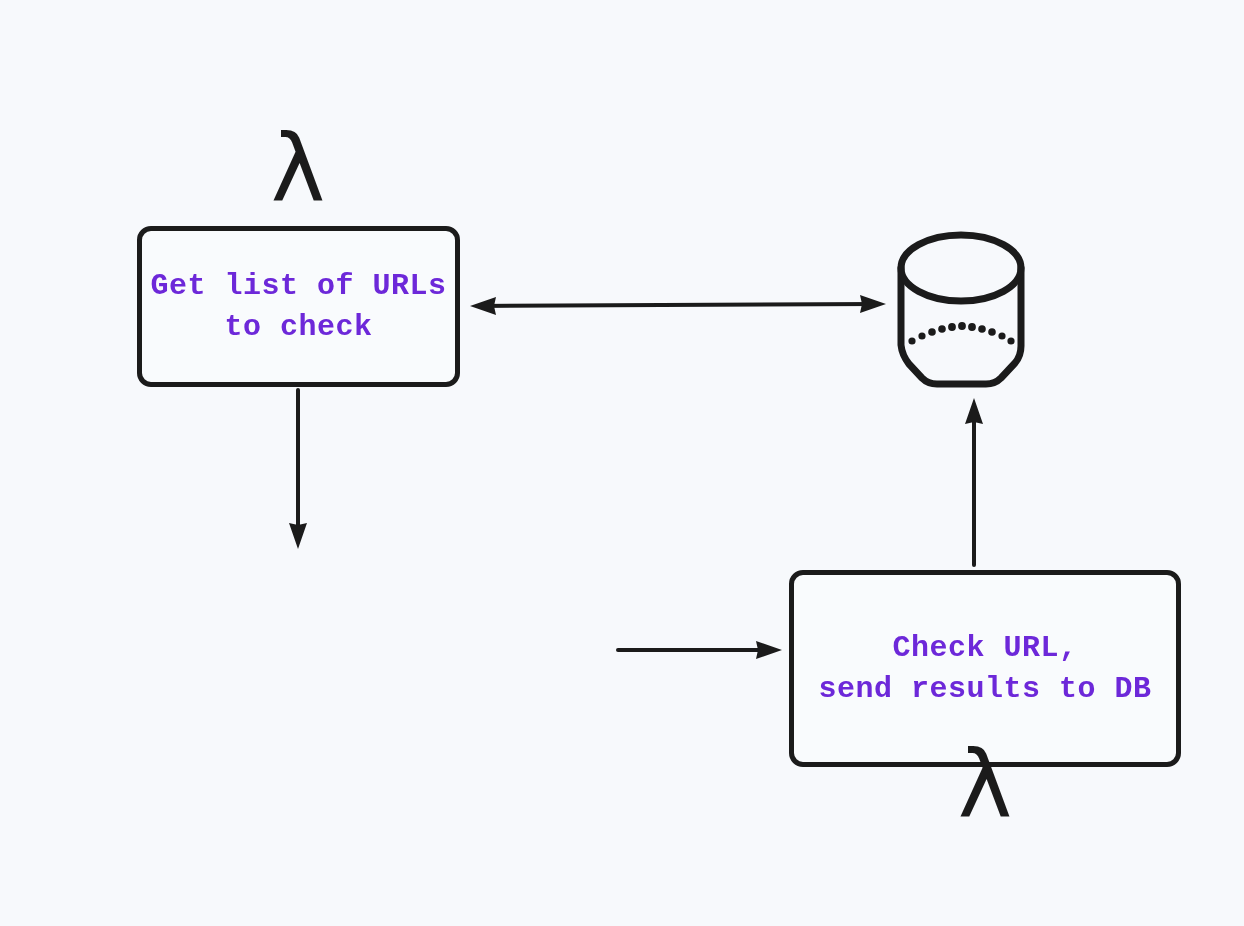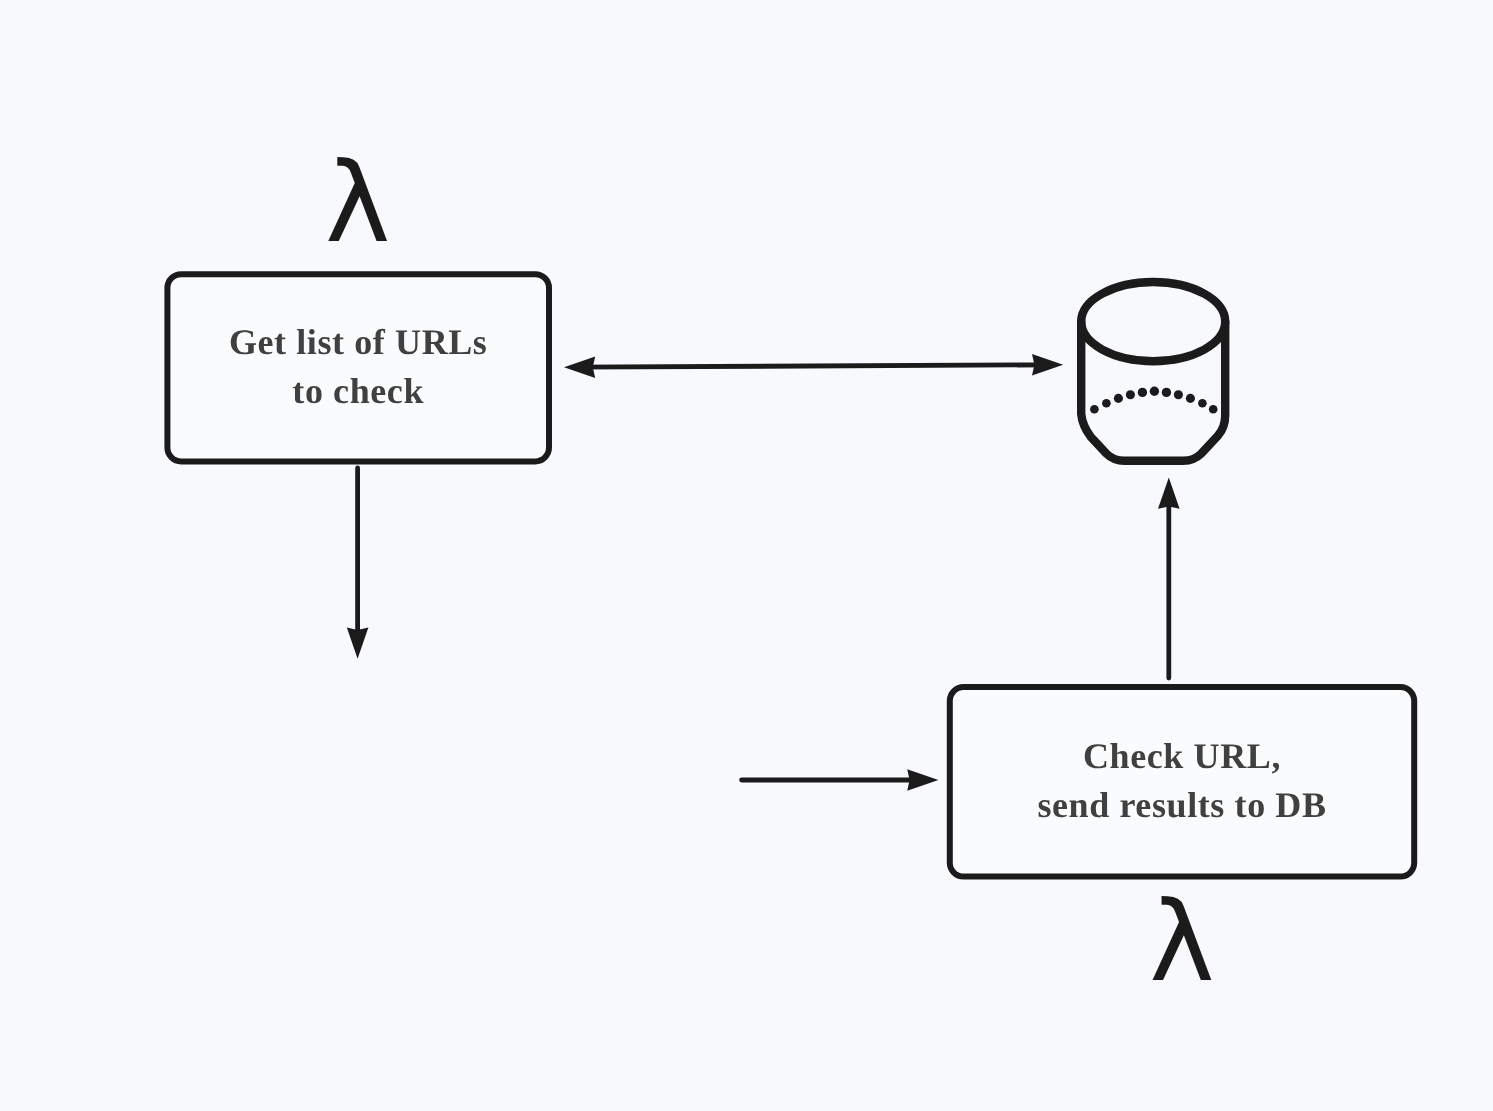--- a/index.html
+++ b/index.html
@@ -24,22 +24,22 @@
     box-sizing: border-box;
     background: #f9fbfd;
     border: 5px solid #1b1b1b;
     border-radius: 14px;
     display: flex;
     align-items: center;
     justify-content: center;
     text-align: center;
   }
   .node-label {
-    color: #404040;
-    font-family: Liberation Serif, serif;
+    color: #6d28d9;
+    font-family: Liberation Mono, monospace;
     font-weight: 700;
     letter-spacing: 0.5px;
     white-space: pre-line;
     line-height: 1.35;
   }
   #box-get-urls {
     left: 137px;
     top: 226px;
     width: 323px;
     height: 161px;
@@ -53,21 +53,21 @@
     width: 577px;
     height: 174px;
   }
   #box-add-queue .node-label {
     font-size: 31px;
   }
   #box-check-url {
     left: 789px;
     top: 570px;
     width: 392px;
-    height: 163px;
+    height: 197px;
   }
   #box-check-url .node-label {
     font-size: 30px;
   }
 
   .glyph-label {
     position: absolute;
     color: #1b1b1b;
     font-family: "DejaVu Sans", sans-serif;
     font-weight: 400;

